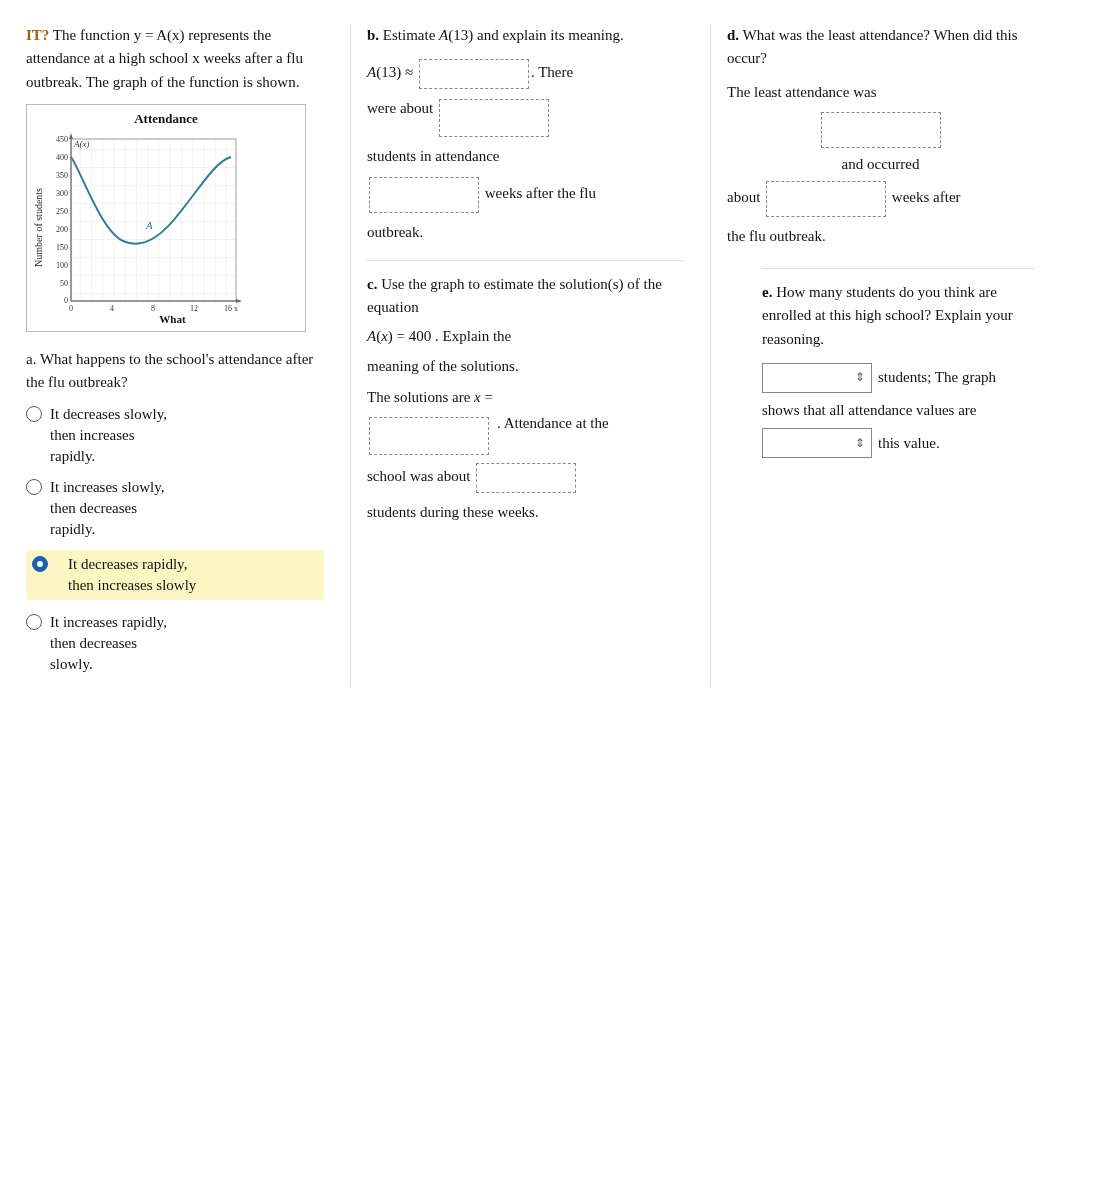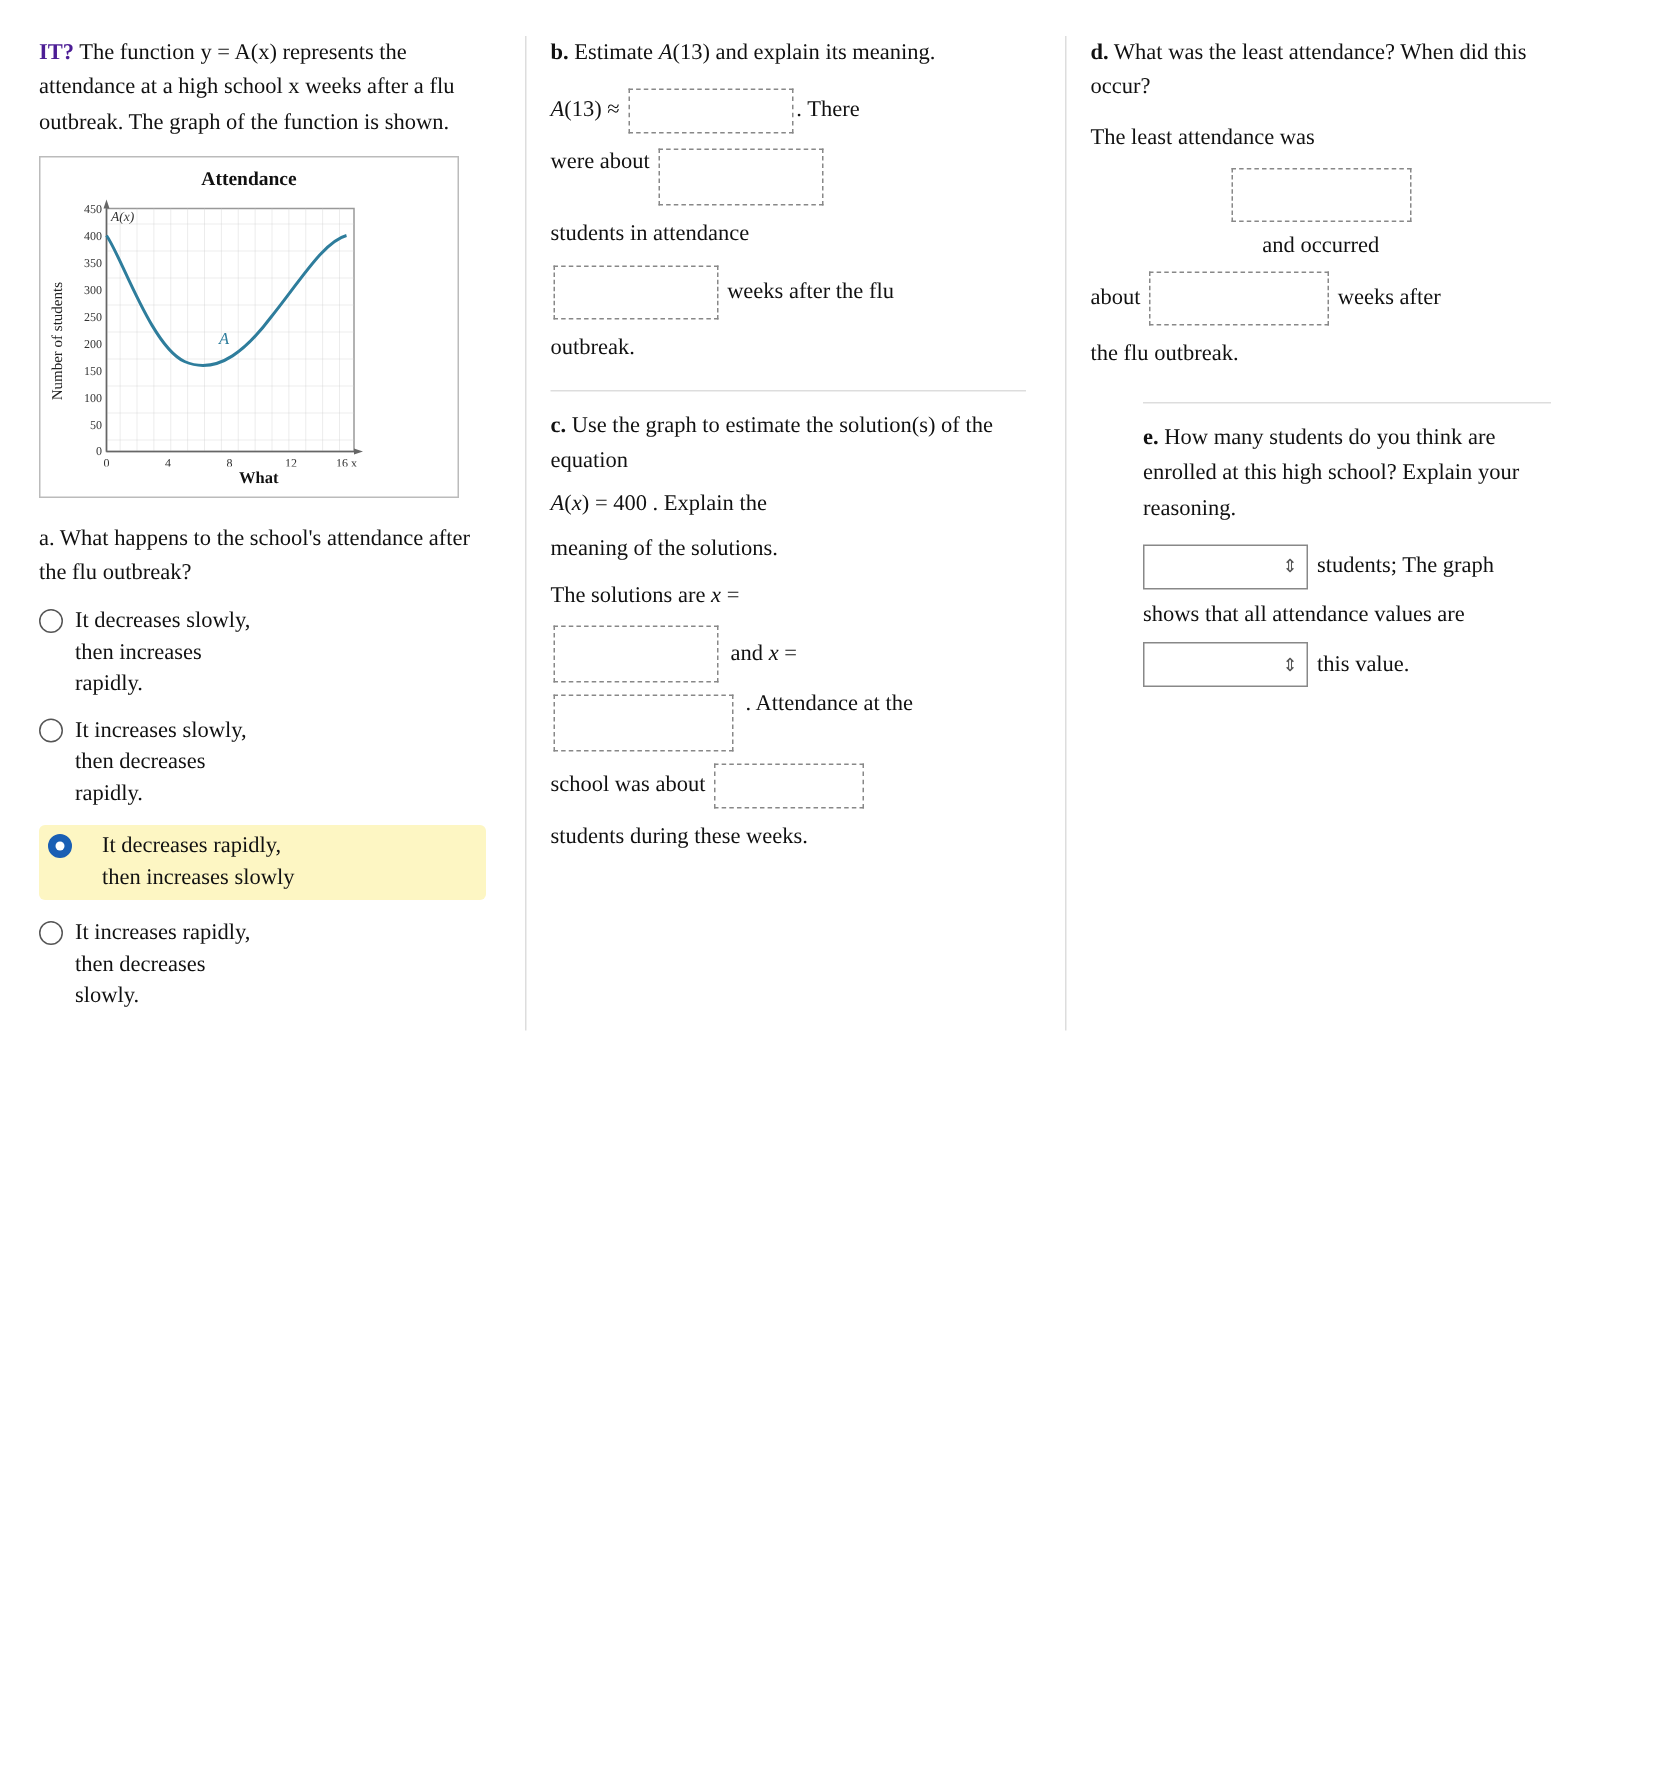--- a/index.html
+++ b/index.html
@@ -136,21 +136,21 @@
       font-style: italic;
     }
   </style>
 </head>
 <body>
 
 <div class="main-grid">
 
   <div class="col">
     <div class="intro-text">
-      <span class="bold" style="color:#4c1d95;">IT?</span>
+      <span class="bold" style="color:#a16207;">IT?</span>
       <span> The function y = A(x) represents the attendance at a high school x weeks after a flu outbreak. The graph of the function is shown.</span>
     </div>
 
     <div class="graph-container">
       <div class="graph-title">Attendance</div>
       <div class="graph-inner">
         <div class="y-label-rotated">Number of students</div>
         <div class="graph-area">
           <svg class="graph-svg" width="200" height="180" viewBox="0 0 200 180">
 
@@ -250,24 +250,20 @@
         Use the graph to estimate the solution(s) of the equation
       </p>
       <p style="margin-top:4px;">
         <span class="inline-math">A</span>(<span class="inline-math">x</span>) = 400 . Explain the
       </p>
       <p>meaning of the solutions.</p>
 
       <p style="margin-top:8px;">
         The solutions are <span class="inline-math">x</span> =
       </p>
-      <div style="display:flex; align-items:center; gap:6px; margin:4px 0;">
-        <div class="dash-box" style="width:110px;height:38px;"></div>
-        <span>and <span class="inline-math">x</span> =</span>
-      </div>
       <div style="display:flex; gap:6px; align-items:flex-start; margin:4px 0;">
         <div class="dash-box" style="width:120px;height:38px;"></div>
         <span style="margin-top:0;">. Attendance at the</span>
       </div>
       <p>
         school was about <span class="dash-box" style="width:100px;height:30px;display:inline-block;vertical-align:middle;"></span>
       </p>
       <p>students during these weeks.</p>
     </div>
   </div>

